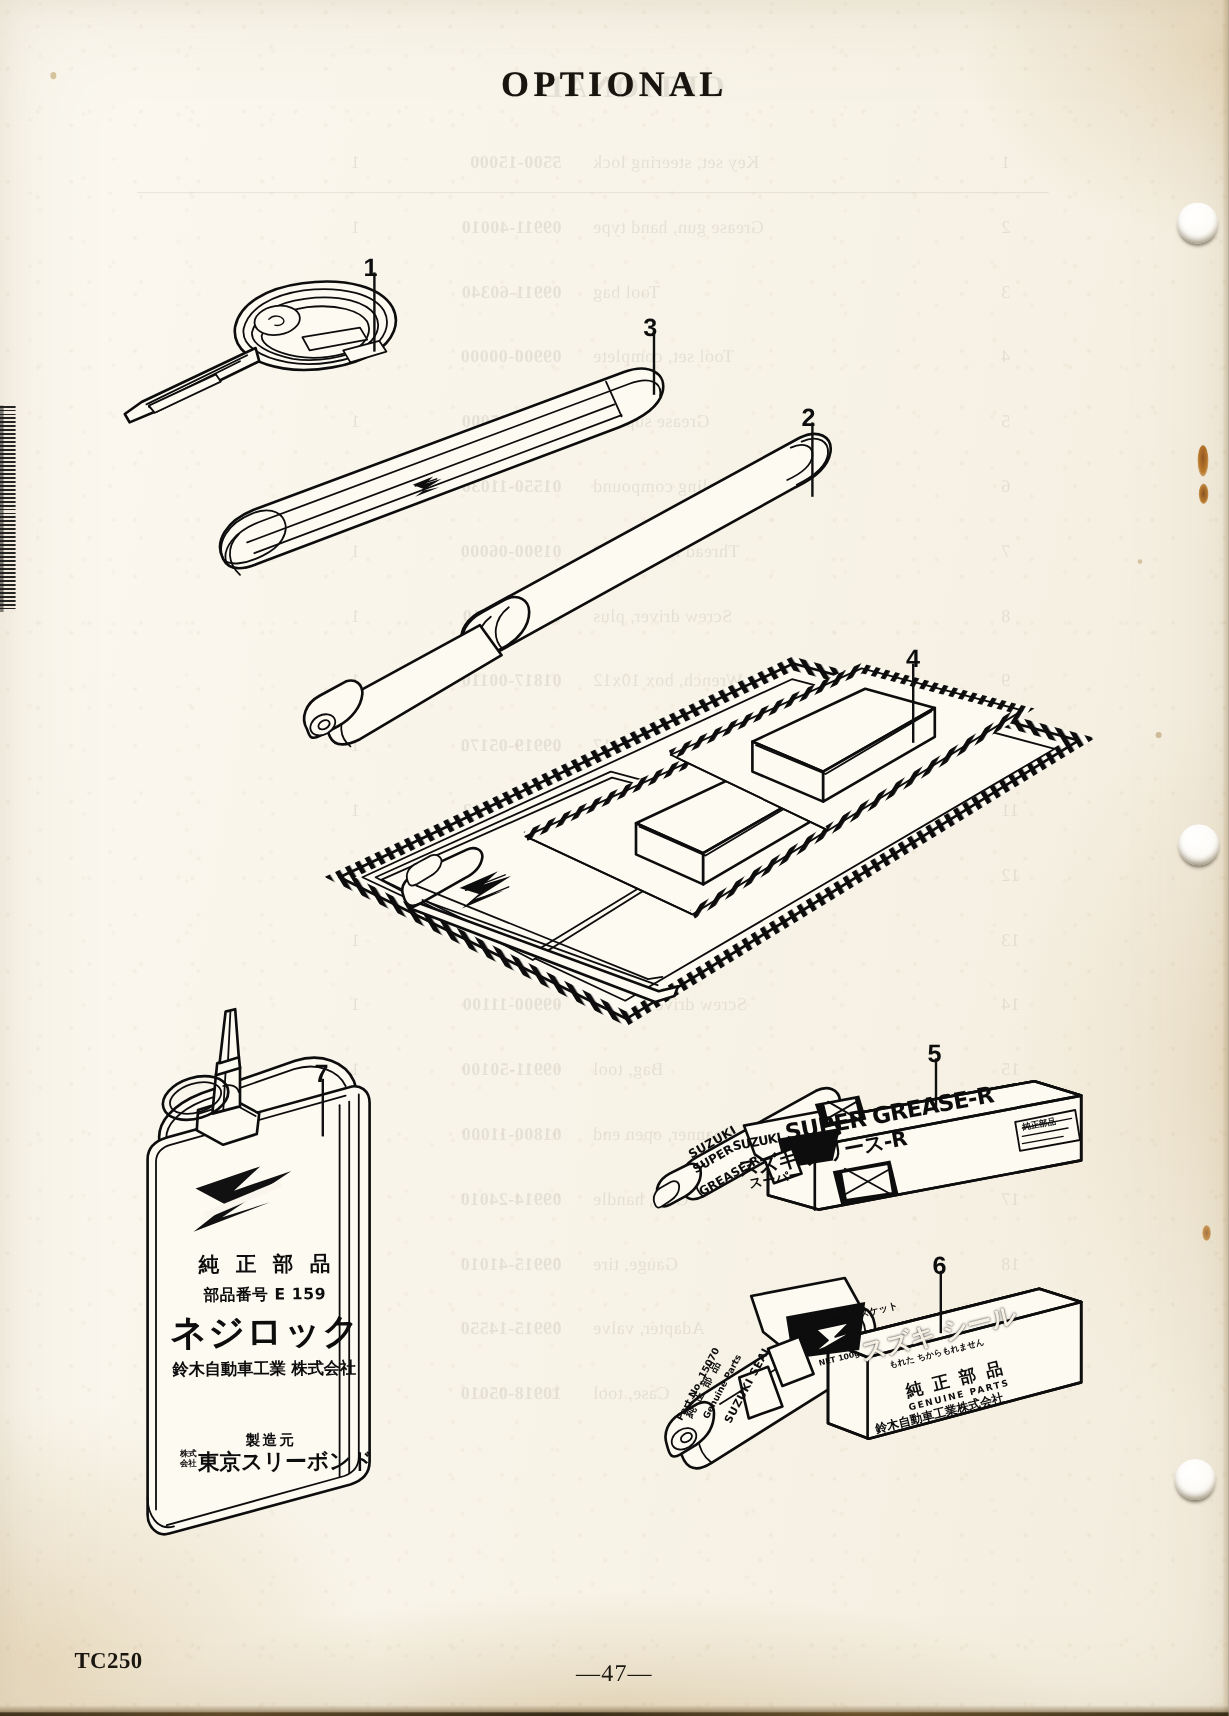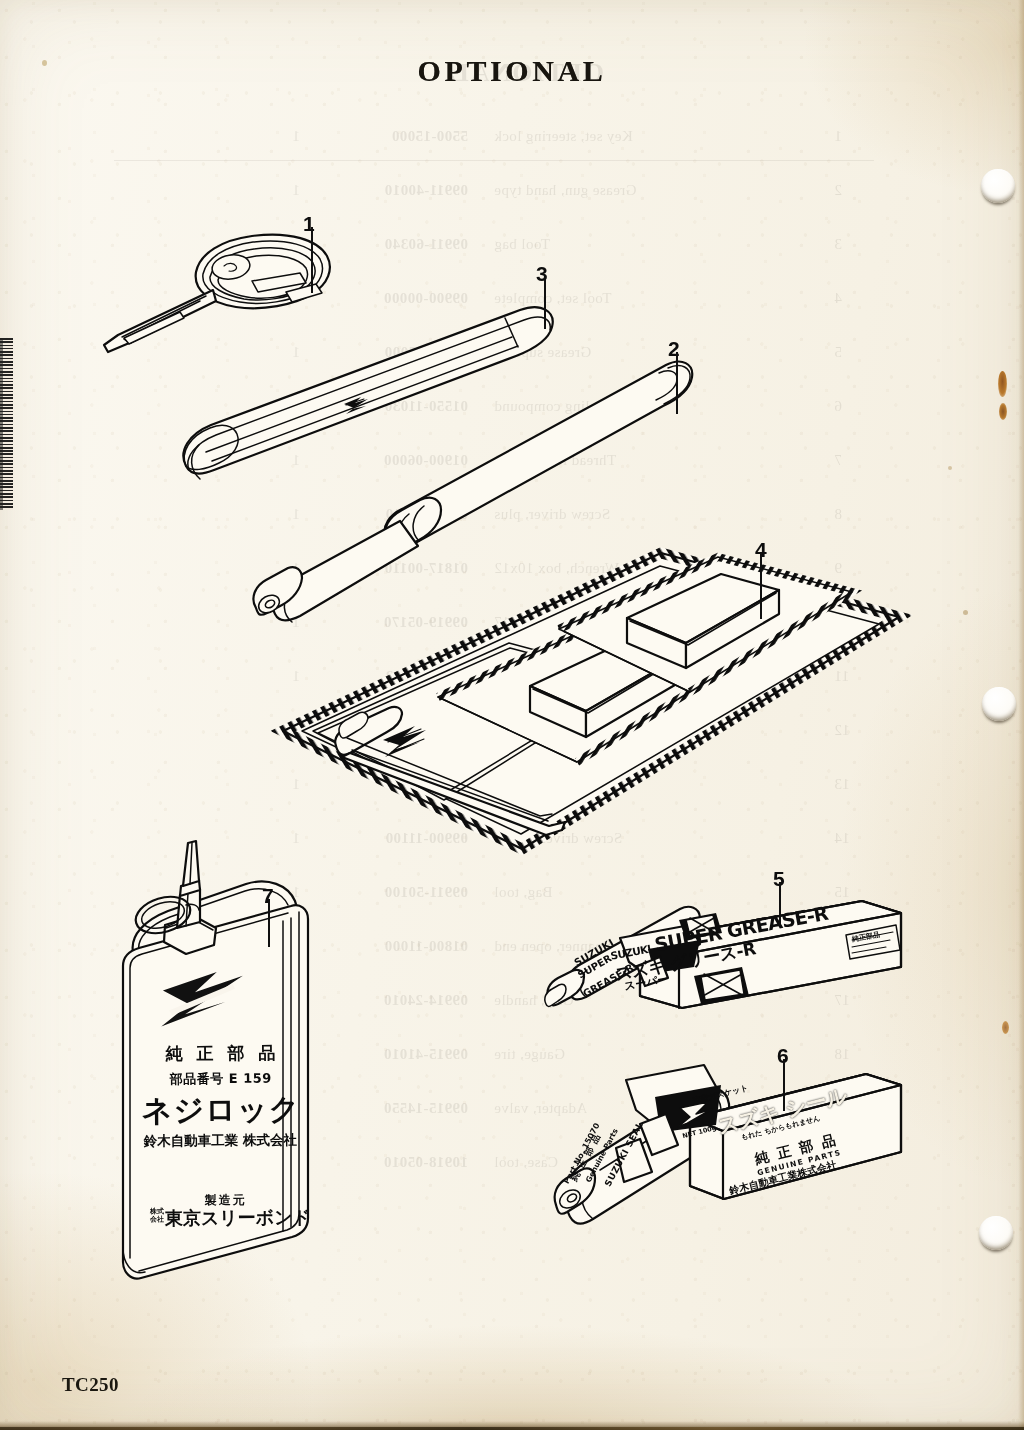--- a/index.html
+++ b/index.html
@@ -603,16 +603,17 @@
       <div class="callout" style="left: 262px; top: 885px;">7</div>
       <div class="lead" style="left: 268px; top: 899px; width: 2px; height: 48px;"></div>
     </div>
 
   <div class="hole" style="left:981px;top:169px;"></div>
   <div class="hole" style="left:982px;top:687px;"></div>
   <div class="hole" style="left:979px;top:1216px;"></div>
 
   <div class="title">OPTIONAL</div>
   <div class="foot-model">TC250</div>
+  <div class="foot-page">—47—</div>
 
   <div class="scanedge-right"></div>
   <div class="scanedge-bottom"></div>
 </div>
 
 </body></html>

